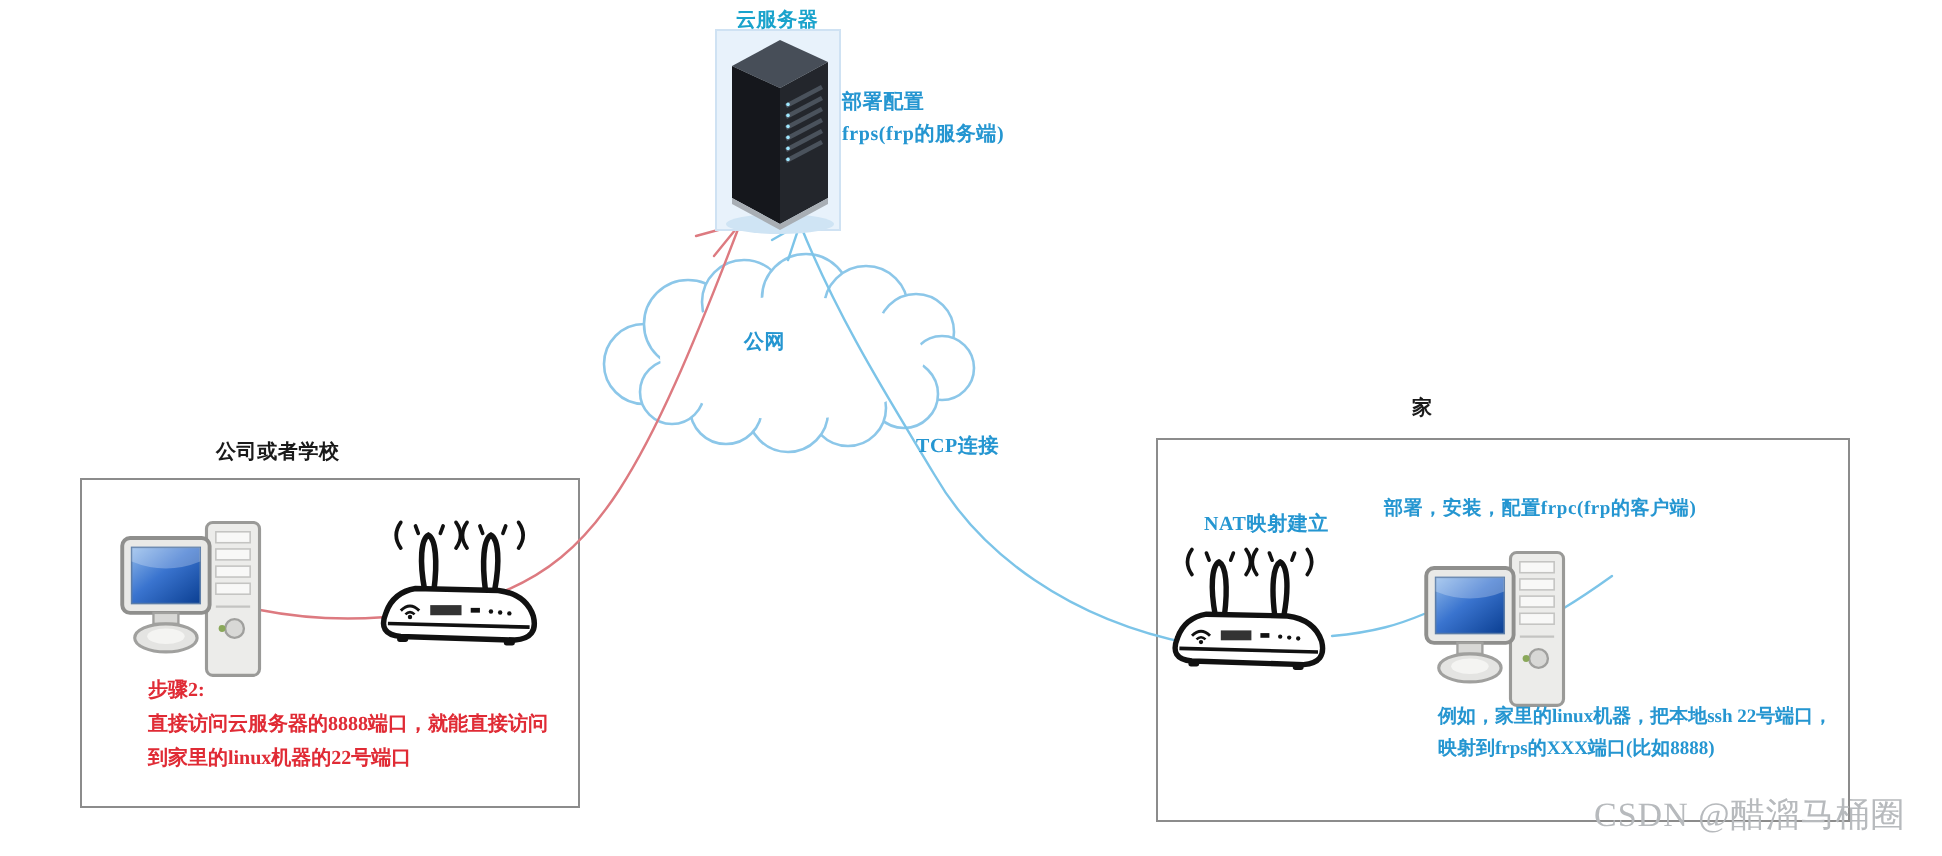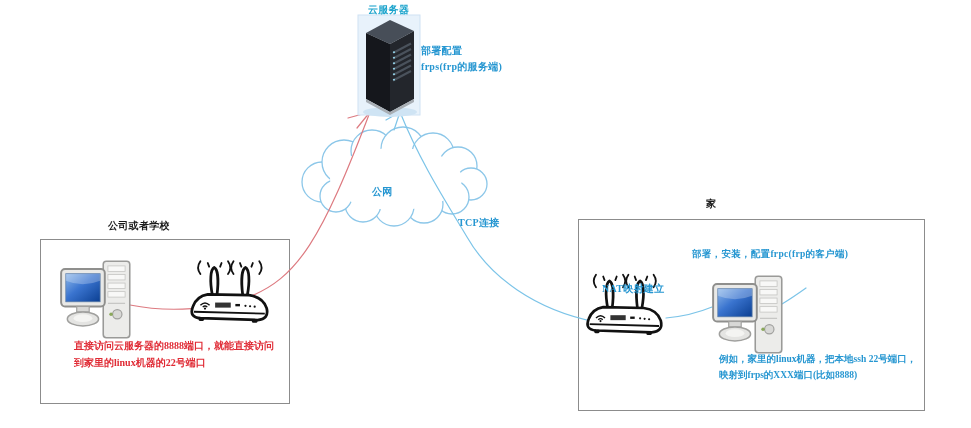--- a/index.html
+++ b/index.html
@@ -158,36 +158,38 @@
 
     <use href="#sym-router" x="578" y="262" width="90" height="74"></use>
     <use href="#sym-pc" x="710" y="273" width="78" height="86"></use>
   </svg>
 
   <div class="label teal" style="left:368px;top:3px;">云服务器</div>
 
   <div class="label blue" style="left:421px;top:44px;text-align:center;">部署配置</div>
   <div class="label blue" style="left:421px;top:60px;">frps(frp的服务端)</div>
 
-  <div class="label blue" style="left:372px;top:164px;margin-top:21px;">公网</div>
+  <div class="label blue" style="left:372px;top:164px;">公网</div>
 
   <div class="label blue" style="left:458px;top:216px;">TCP连接</div>
 
   <div class="label black" style="left:108px;top:219px;">公司或者学校</div>
 
   <div class="label black" style="left:706px;top:197px;">家</div>
 
-  <div class="label blue" style="left:602px;top:255px;margin-top:27px;">NAT映射建立</div>
+  <div class="label blue" style="left:602px;top:255px;">NAT映射建立</div>
 
   <div class="label blue" style="left:692px;top:248px;font-size:9.5px;">部署，安装，配置frpc(frp的客户端)</div>
 
   <div class="steps steps-red">
+    <div>步骤2:</div>
     <div>直接访问云服务器的8888端口，就能直接访问</div>
     <div>到家里的linux机器的22号端口</div>
   </div>
 
   <div class="steps steps-blue">
     <div>例如，家里的linux机器，把本地ssh 22号端口，</div>
     <div>映射到frps的XXX端口(比如8888)</div>
   </div>
 
+  <div class="watermark">CSDN @醋溜马桶圈</div>
 
 </div>
 
 </body></html>

